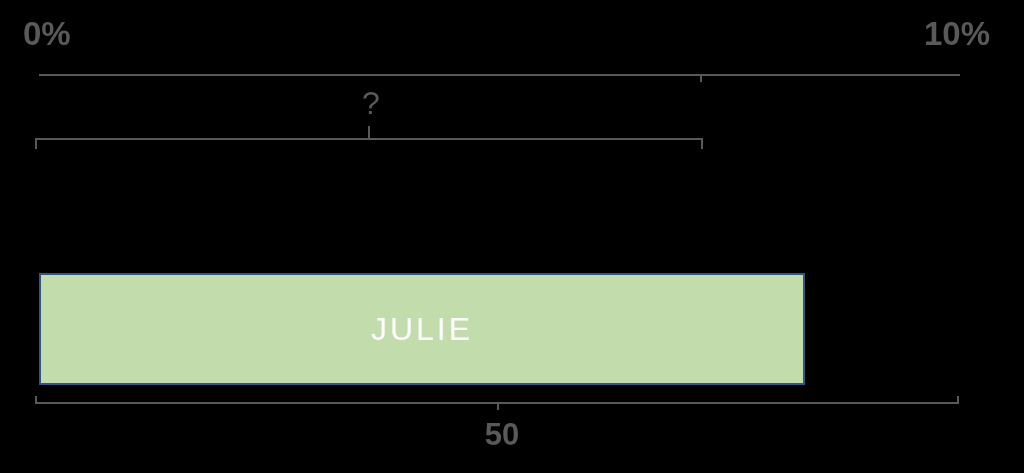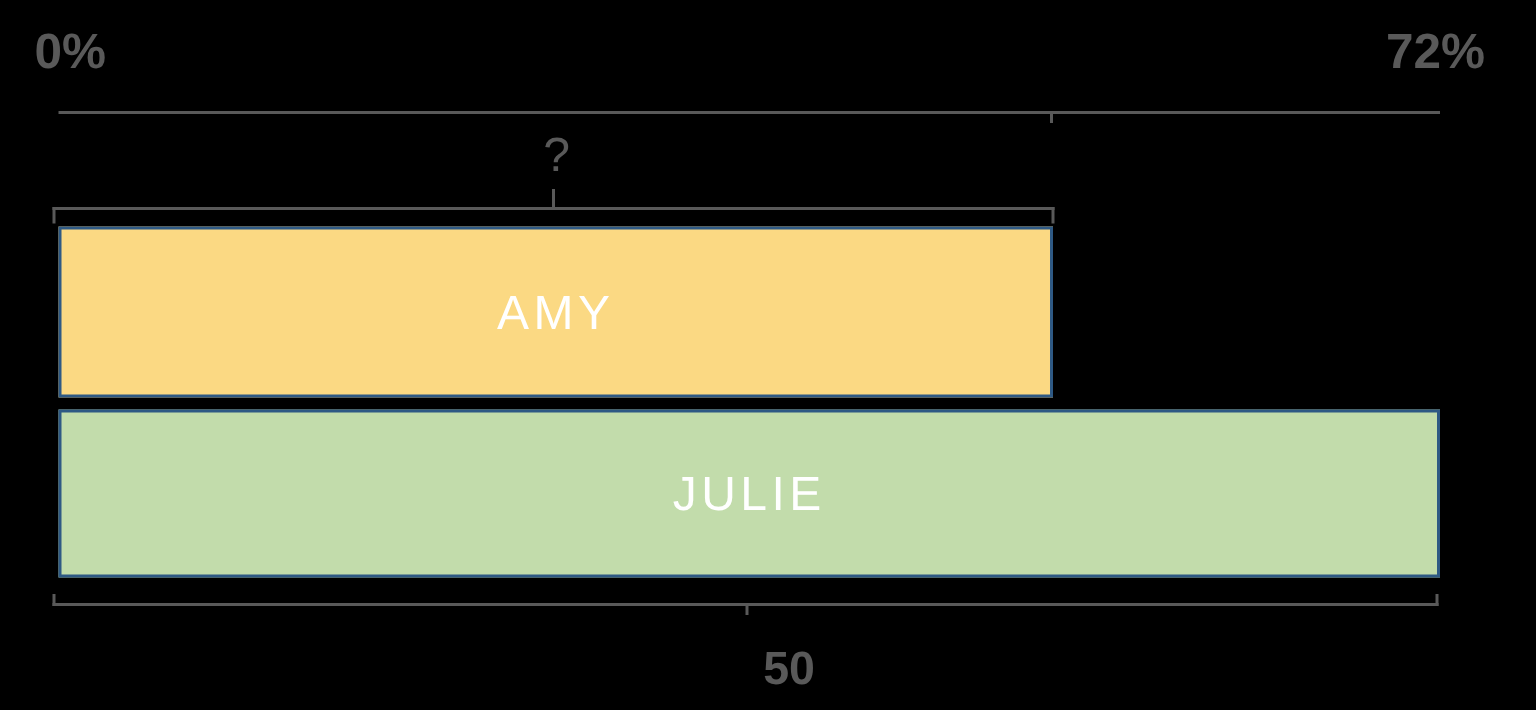--- a/index.html
+++ b/index.html
@@ -83,21 +83,21 @@
     letter-spacing: 3px;
     line-height: 1;
   }
   .bar-amy {
     top: 151px;
     width: 663px; height: 114px;
     background: var(--amy_fill, #FBD983);
   }
   .bar-julie {
     top: 273px;
-    width: 921px; height: 112px;
+    width: 766px; height: 112px;
     background: var(--julie_fill, #C2DCAB);
   }
 
   
   .bracket-bottom {
     position: absolute;
     left: 35px; top: 396px;
     width: 924px; height: 8px;
     box-sizing: border-box;
     border-bottom: 2px solid var(--axis_gray, #595959);
@@ -105,47 +105,43 @@
     border-right: 2px solid var(--axis_gray, #595959);
   }
   .bracket-bottom-tick {
     position: absolute;
     left: 497px; top: 403px;
     width: 2px; height: 7px;
     background: var(--axis_gray, #595959);
   }
   .total-label {
     position: absolute;
-    left: 502px; top: 430px;
+    left: 502px; top: 419px;
     transform: translateX(-50%);
     color: var(--label_gray, #595959);
     font-size: 31px;
     font-weight: 600;
     line-height: 1;
-    margin-left: 24px;
   }
 </style>
 </head>
 <body>
 
 <div class="canvas">
 
   <span class="scale-label l0">0%</span>
-  <span class="scale-label l100">72%</span>
+  <span class="scale-label l100">10%</span>
 
   <div class="axis-line"></div>
   <div class="axis-tick-80"></div>
 
   <div class="bracket-top"></div>
   <div class="bracket-top-tick"></div>
   <span class="question-label">?</span>
 
-  <div class="bar bar-amy">
-    <span class="bar-label">AMY</span>
-  </div>
 
   <div class="bar bar-julie">
     <span class="bar-label">JULIE</span>
   </div>
 
   <div class="bracket-bottom"></div>
   <div class="bracket-bottom-tick"></div>
   <span class="total-label">50</span>
 
 </div>

